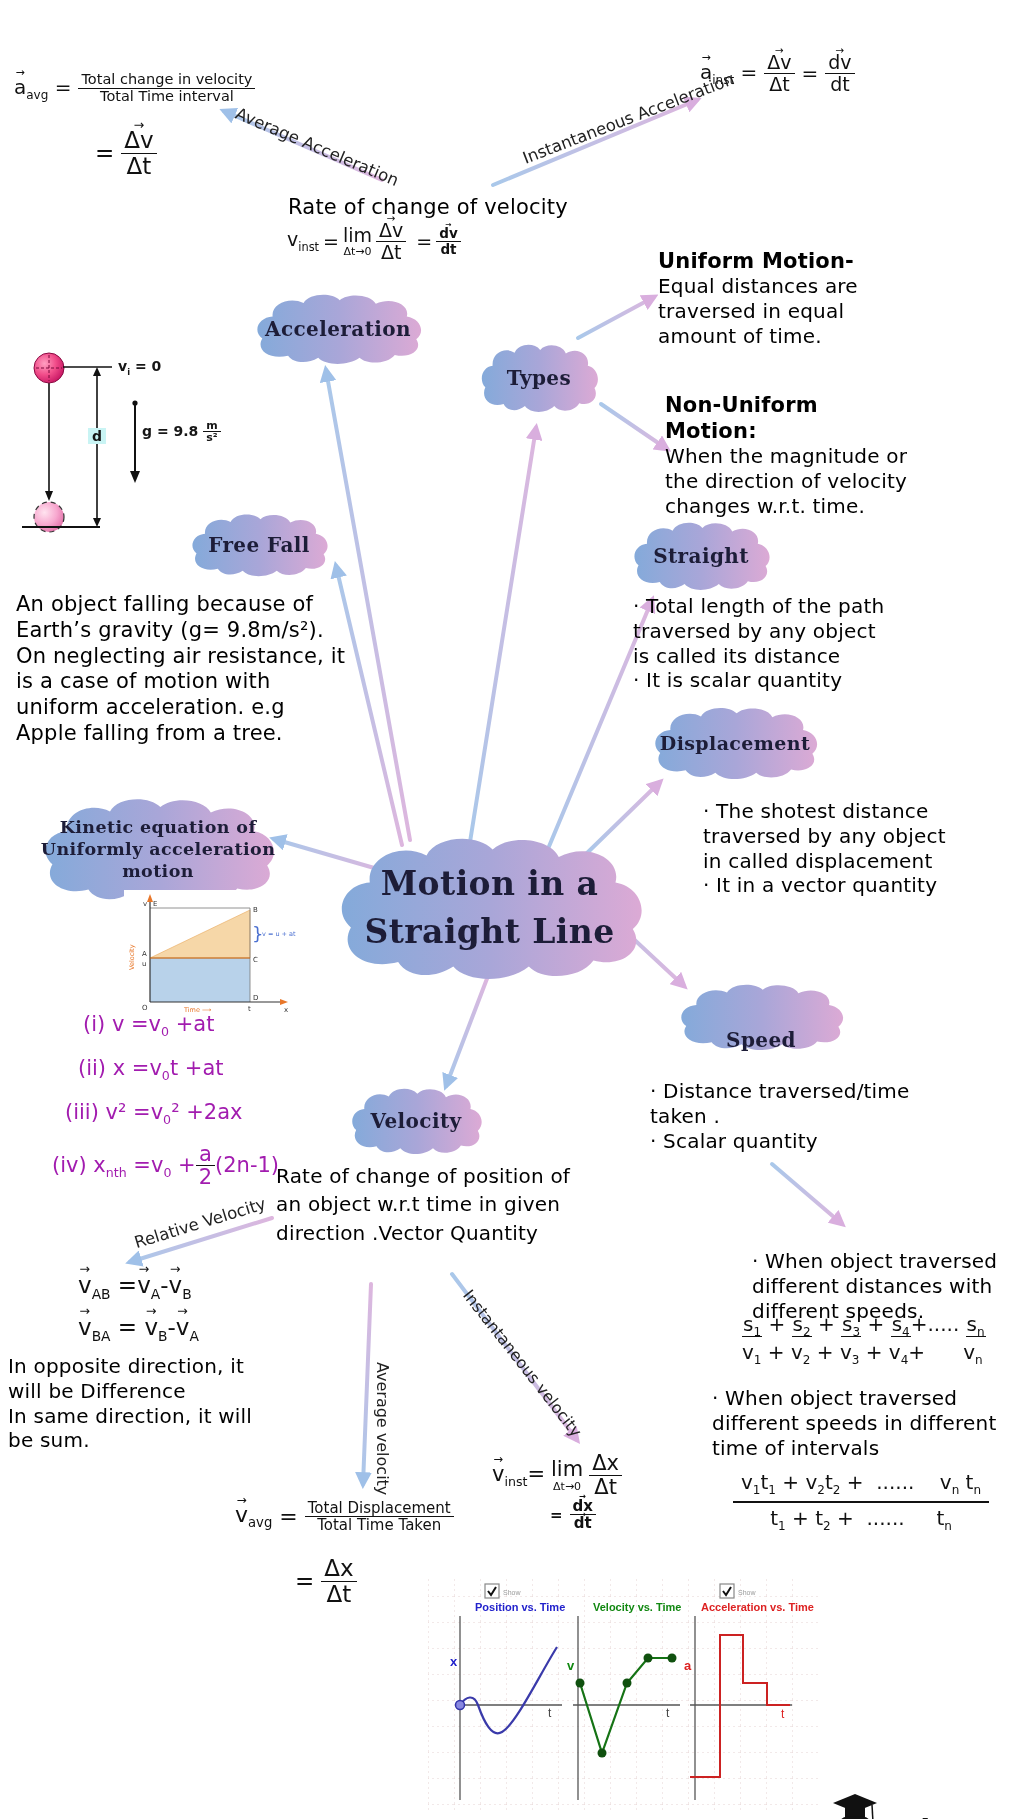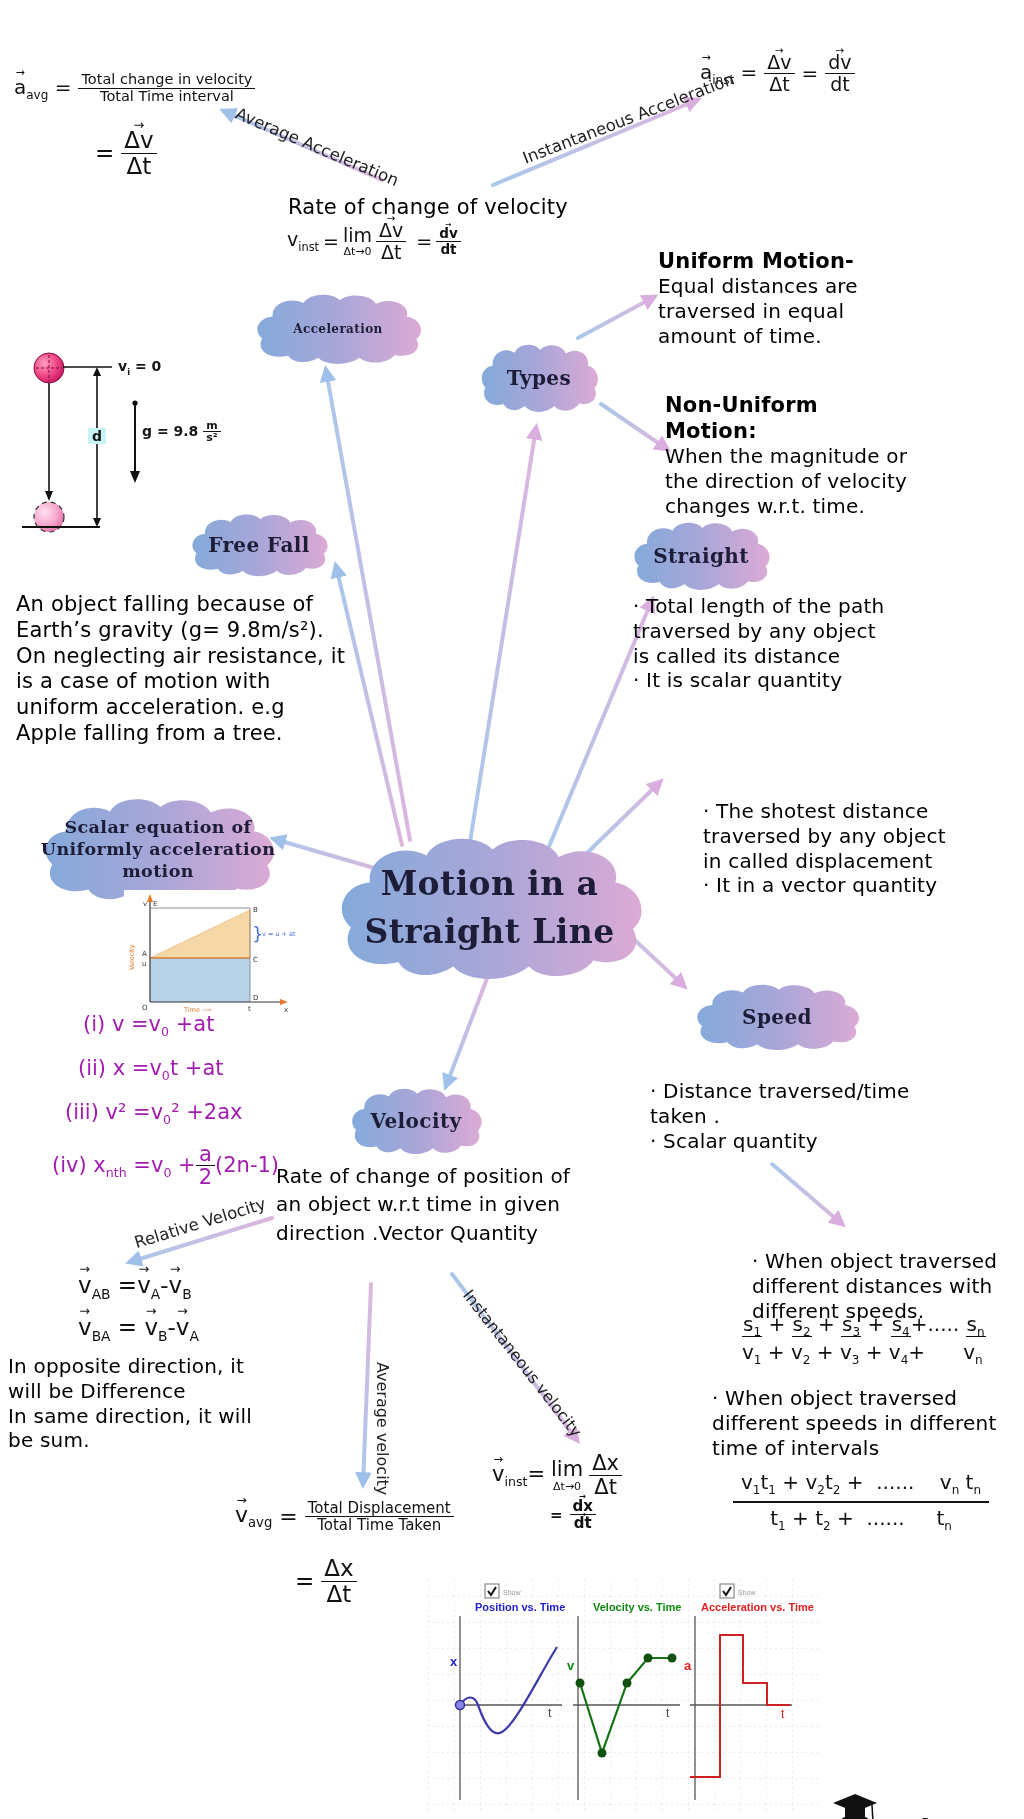--- a/index.html
+++ b/index.html
@@ -147,53 +147,59 @@
     <line x1="272" y1="1218" x2="130" y2="1262" stroke="url(#g13)" stroke-width="4" stroke-linecap="round" marker-end="url(#mb)"></line>
     <line x1="772" y1="1164" x2="842" y2="1224" stroke="url(#g14)" stroke-width="4" stroke-linecap="round" marker-end="url(#mp)"></line>
     <line x1="371" y1="1284" x2="363" y2="1484" stroke="url(#g15)" stroke-width="4" stroke-linecap="round" marker-end="url(#mb)"></line>
     <line x1="452" y1="1274" x2="577" y2="1440" stroke="url(#g16)" stroke-width="4" stroke-linecap="round" marker-end="url(#mp)"></line>
   </svg>
 
   <div class="cloud" style="left:252px;top:292px;width:172px;height:74px;">
     <svg class="cbg" viewBox="0 0 200 100" preserveAspectRatio="none">
         <use href="#cloudP" fill="url(#cg)"></use>
       </svg>
-    <span class="clabel" style="font-size:12px">Acceleration</span>
+    <span class="clabel" style="font-size:20px">Acceleration</span>
   </div>
   <div class="cloud" style="left:478px;top:342px;width:122px;height:72px;">
     <svg class="cbg" viewBox="0 0 200 100" preserveAspectRatio="none">
         <use href="#cloudP" fill="url(#cg)"></use>
       </svg>
     <span class="clabel" style="font-size:20px">Types</span>
   </div>
   <div class="cloud" style="left:188px;top:512px;width:142px;height:66px;">
     <svg class="cbg" viewBox="0 0 200 100" preserveAspectRatio="none">
         <use href="#cloudP" fill="url(#cg)"></use>
       </svg>
     <span class="clabel" style="font-size:20px">Free Fall</span>
   </div>
   <div class="cloud" style="left:630px;top:520px;width:142px;height:72px;">
     <svg class="cbg" viewBox="0 0 200 100" preserveAspectRatio="none">
         <use href="#cloudP" fill="url(#cg)"></use>
       </svg>
     <span class="clabel" style="font-size:20px">Straight</span>
   </div>
+  <div class="cloud" style="left:650px;top:705px;width:170px;height:76px;">
+    <svg class="cbg" viewBox="0 0 200 100" preserveAspectRatio="none">
+        <use href="#cloudP" fill="url(#cg)"></use>
+      </svg>
+    <span class="clabel" style="font-size:19px">Displacement</span>
+  </div>
   <div class="cloud" style="left:38px;top:795px;width:240px;height:110px;">
     <svg class="cbg" viewBox="0 0 200 100" preserveAspectRatio="none">
         <use href="#cloudP" fill="url(#cg)"></use>
       </svg>
-    <span class="clabel" style="font-size:17.5px;line-height:1.25"><span>Scalar equation of</span><br><span>Uniformly acceleration</span><br><span>motion</span></span>
+    <span class="clabel" style="font-size:17.5px;line-height:1.25"><span>Kinetic equation of</span><br><span>Uniformly acceleration</span><br><span>motion</span></span>
   </div>
   <div class="cloud" style="left:332px;top:833px;width:315px;height:150px;">
     <svg class="cbg" viewBox="0 0 200 100" preserveAspectRatio="none">
         <use href="#cloudP" fill="url(#cg)"></use>
       </svg>
     <span class="clabel" style="font-size:33px;line-height:1.45"><span>Motion in a</span><br><span>Straight Line</span></span>
   </div>
-  <div class="cloud" style="left:692px;top:982px;width:170px;height:70px;">
+  <div class="cloud" style="left:676px;top:982px;width:170px;height:70px;align-items:flex-end;">
     <svg class="cbg" viewBox="0 0 200 100" preserveAspectRatio="none">
         <use href="#cloudP" fill="url(#cg)"></use>
       </svg>
     <span class="clabel" style="font-size:20px">Speed</span>
   </div>
   <div class="cloud" style="left:348px;top:1086px;width:136px;height:70px;">
     <svg class="cbg" viewBox="0 0 200 100" preserveAspectRatio="none">
         <use href="#cloudP" fill="url(#cg)"></use>
       </svg>
     <span class="clabel" style="font-size:20px">Velocity</span>

